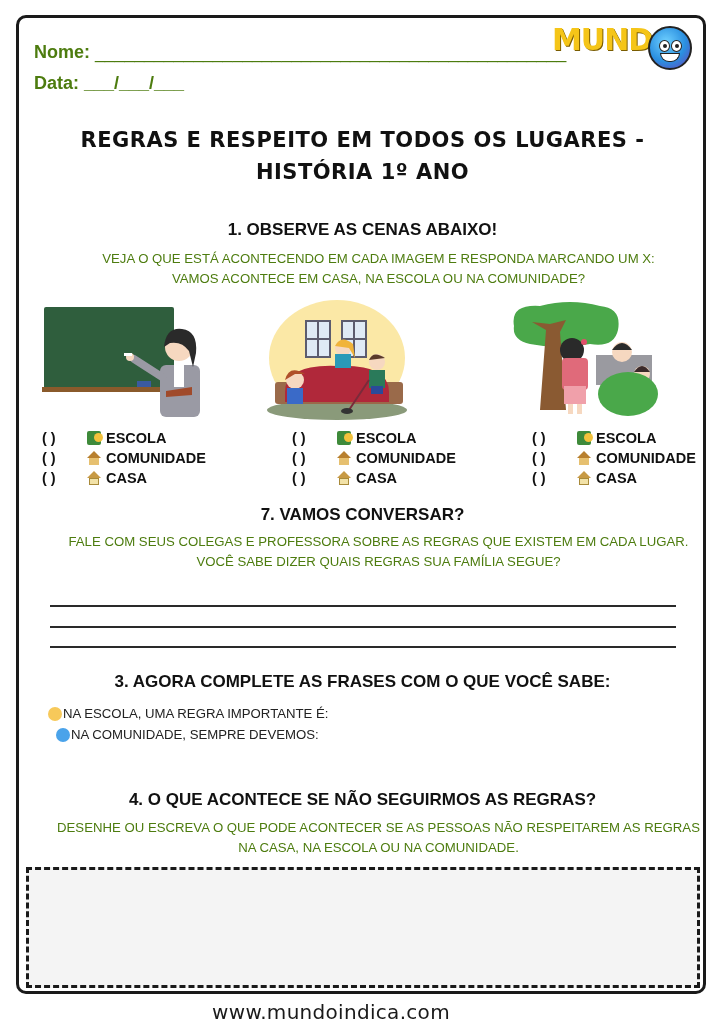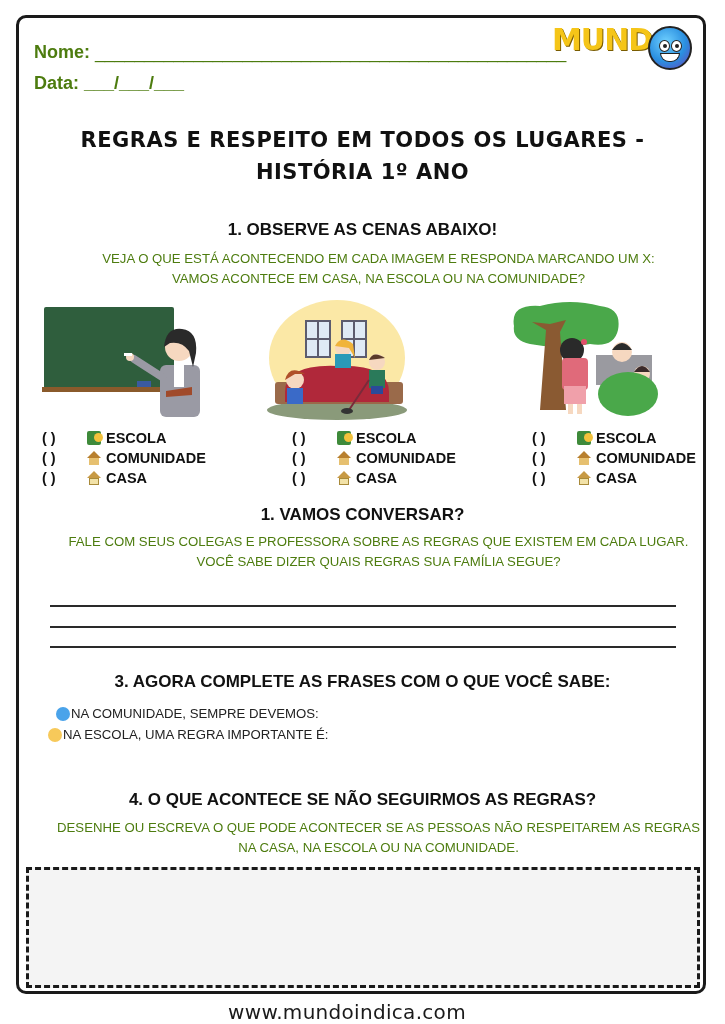--- a/index.html
+++ b/index.html
@@ -27,21 +27,21 @@
   .mini.community { background:transparent; }
   .mini.community::before { content:""; position:absolute; left:0; top:0; border-left:7px solid transparent; border-right:7px solid transparent; border-bottom:7px solid #b8802f; }
   .mini.community::after { content:""; position:absolute; left:2px; top:7px; width:10px; height:7px; background:#e6c070; }
   .mini.house::before { content:""; position:absolute; left:0; top:0; border-left:7px solid transparent; border-right:7px solid transparent; border-bottom:7px solid #c79a45; }
   .mini.house::after { content:""; position:absolute; left:2px; top:7px; width:10px; height:7px; background:#f2e2a8; border:1px solid #a88a3a; box-sizing:border-box; }
   .wline { position:absolute; left:50px; width:626px; height:2px; background:#2a2a2a; }
   .bullets { position:absolute; left:48px; top:704px; font-size:13.2px; line-height:20.5px; color:#222; }
   .bul { display:flex; align-items:center; }
   .dot { width:14px; height:14px; border-radius:50%; display:inline-block; margin-right:1px; }
   .drawbox { position:absolute; left:26px; top:867px; width:674px; height:121px; border:3px dashed #1a1a1a; background:#f4f4f4; box-sizing:border-box; }
-  .footer { position:absolute; left:16px; top:1000px; width:662px; text-align:center; font-family:"DejaVu Sans", sans-serif; font-size:20px; color:#1a1a1a; letter-spacing:0.3px; }
+  .footer { position:absolute; left:0; top:1000px; width:662px; text-align:center; font-family:"DejaVu Sans", sans-serif; font-size:20px; color:#1a1a1a; letter-spacing:0.3px; }
 </style>
 </head>
 <body>
 
 <div class="frame"></div>
 
 <div class="abs hdr-label" style="left:34px;top:42px;">
   <span>Nome:</span>
   <span style="font-weight:normal;letter-spacing:-0.2px;">________________________________________________</span>
 </div>
@@ -177,36 +177,36 @@
       <span class="mini community"></span>
       <span>COMUNIDADE</span>
     </div>
   <div class="opt">
       <span class="paren">(   )</span>
       <span class="mini house"></span>
       <span>CASA</span>
     </div>
 </div>
 
-<div class="sec-title" style="top:505px;">1. VAMOS CONVERSAR?</div>
+<div class="sec-title" style="top:505px;">7. VAMOS CONVERSAR?</div>
 <div class="sec-text" style="top:532px;">FALE COM SEUS COLEGAS E PROFESSORA SOBRE AS REGRAS QUE EXISTEM EM CADA LUGAR.</div>
 <div class="sec-text" style="top:552px;">VOCÊ SABE DIZER QUAIS REGRAS SUA FAMÍLIA SEGUE?</div>
 <div class="wline" style="top:605px;"></div>
 <div class="wline" style="top:626px;"></div>
 <div class="wline" style="top:646px;"></div>
 
 <div class="sec-title" style="top:672px;">3. AGORA COMPLETE AS FRASES COM O QUE VOCÊ SABE:</div>
 <div class="bullets">
+  <div class="bul">
+      <span class="dot" style="background:#f7c95a;"></span>
+      <span>NA ESCOLA, UMA REGRA IMPORTANTE É:</span>
+    </div>
   <div class="bul" style="padding-left:8px;">
       <span class="dot" style="background:#4aa3ea;"></span>
       <span>NA COMUNIDADE, SEMPRE DEVEMOS:</span>
-    </div>
-  <div class="bul">
-      <span class="dot" style="background:#f7c95a;"></span>
-      <span>NA ESCOLA, UMA REGRA IMPORTANTE É:</span>
     </div>
 </div>
 
 <div class="sec-title" style="top:790px;">4. O QUE ACONTECE SE NÃO SEGUIRMOS AS REGRAS?</div>
 <div class="sec-text" style="top:818px;">DESENHE OU ESCREVA O QUE PODE ACONTECER SE AS PESSOAS NÃO RESPEITAREM AS REGRAS</div>
 <div class="sec-text" style="top:838px;">NA CASA, NA ESCOLA OU NA COMUNIDADE.</div>
 <div class="drawbox"></div>
 
 <div class="footer">www.mundoindica.com</div>
 

